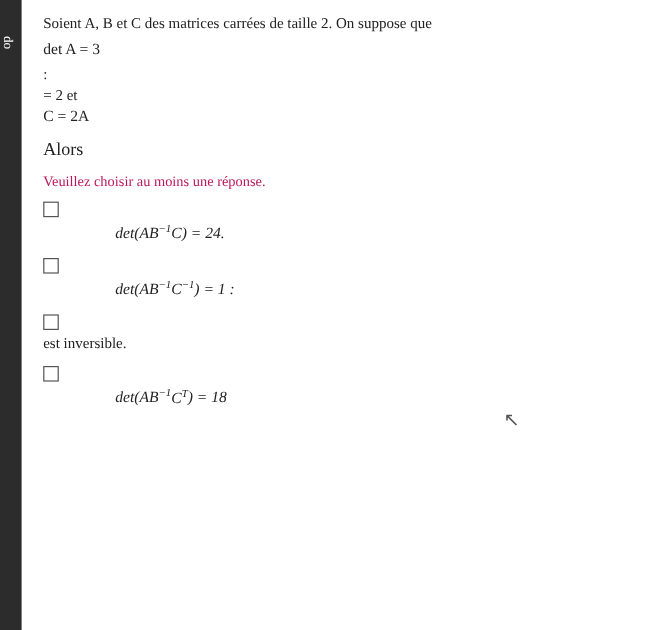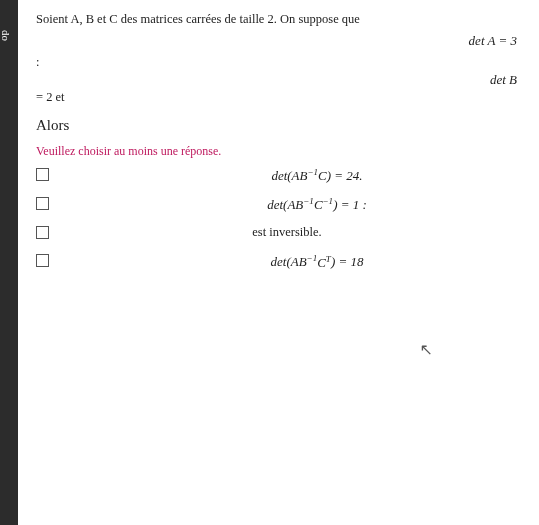--- a/index.html
+++ b/index.html
@@ -37,22 +37,21 @@
       position: relative;
     }
 
     .intro-text {
       font-size: 12.5px;
       line-height: 1.5;
       margin-bottom: 4px;
     }
 
     .math-block {
-      text-align: right;
-      font-style: italic;
+      text-align: left;
       font-size: 13px;
       margin: 6px 0;
     }
 
     .inline-text {
       font-size: 12.5px;
       margin: 2px 0;
     }
 
     .alors-line {
@@ -63,20 +62,21 @@
     .instruction {
       font-size: 12px;
       margin-bottom: 8px;
       color: #be185d;
     }
 
     .option-row {
       display: flex;
       align-items: flex-start;
       margin-bottom: 10px;
+      flex-direction: column;
     }
 
     .checkbox-wrap {
       margin-top: 1px;
       margin-right: 8px;
       flex-shrink: 0;
     }
 
     .checkbox-wrap input[type="checkbox"] {
       width: 13px;
@@ -163,26 +163,26 @@
   <div class="content">
 
     <p class="intro-text">Soient A, B et C des matrices carrées de taille 2. On suppose que</p>
 
     <div class="math-block det-A">
       <span>det A = 3</span>
     </div>
 
     <p class="inline-text">:</p>
 
-    <div class="math-block det-B-line">
-      <span>det B</span>
-    </div>
 
     <p class="inline-text eq2et">= 2 et</p>
 
+    <div class="math-block C-eq">
+      <span>C = 2A</span>
+    </div>
 
     <div class="spacer-small"></div>
 
     <p class="alors-line">Alors</p>
 
     <div class="spacer-small"></div>
 
     <p class="instruction">Veuillez choisir au moins une réponse.</p>
 
     <div class="option-row">

